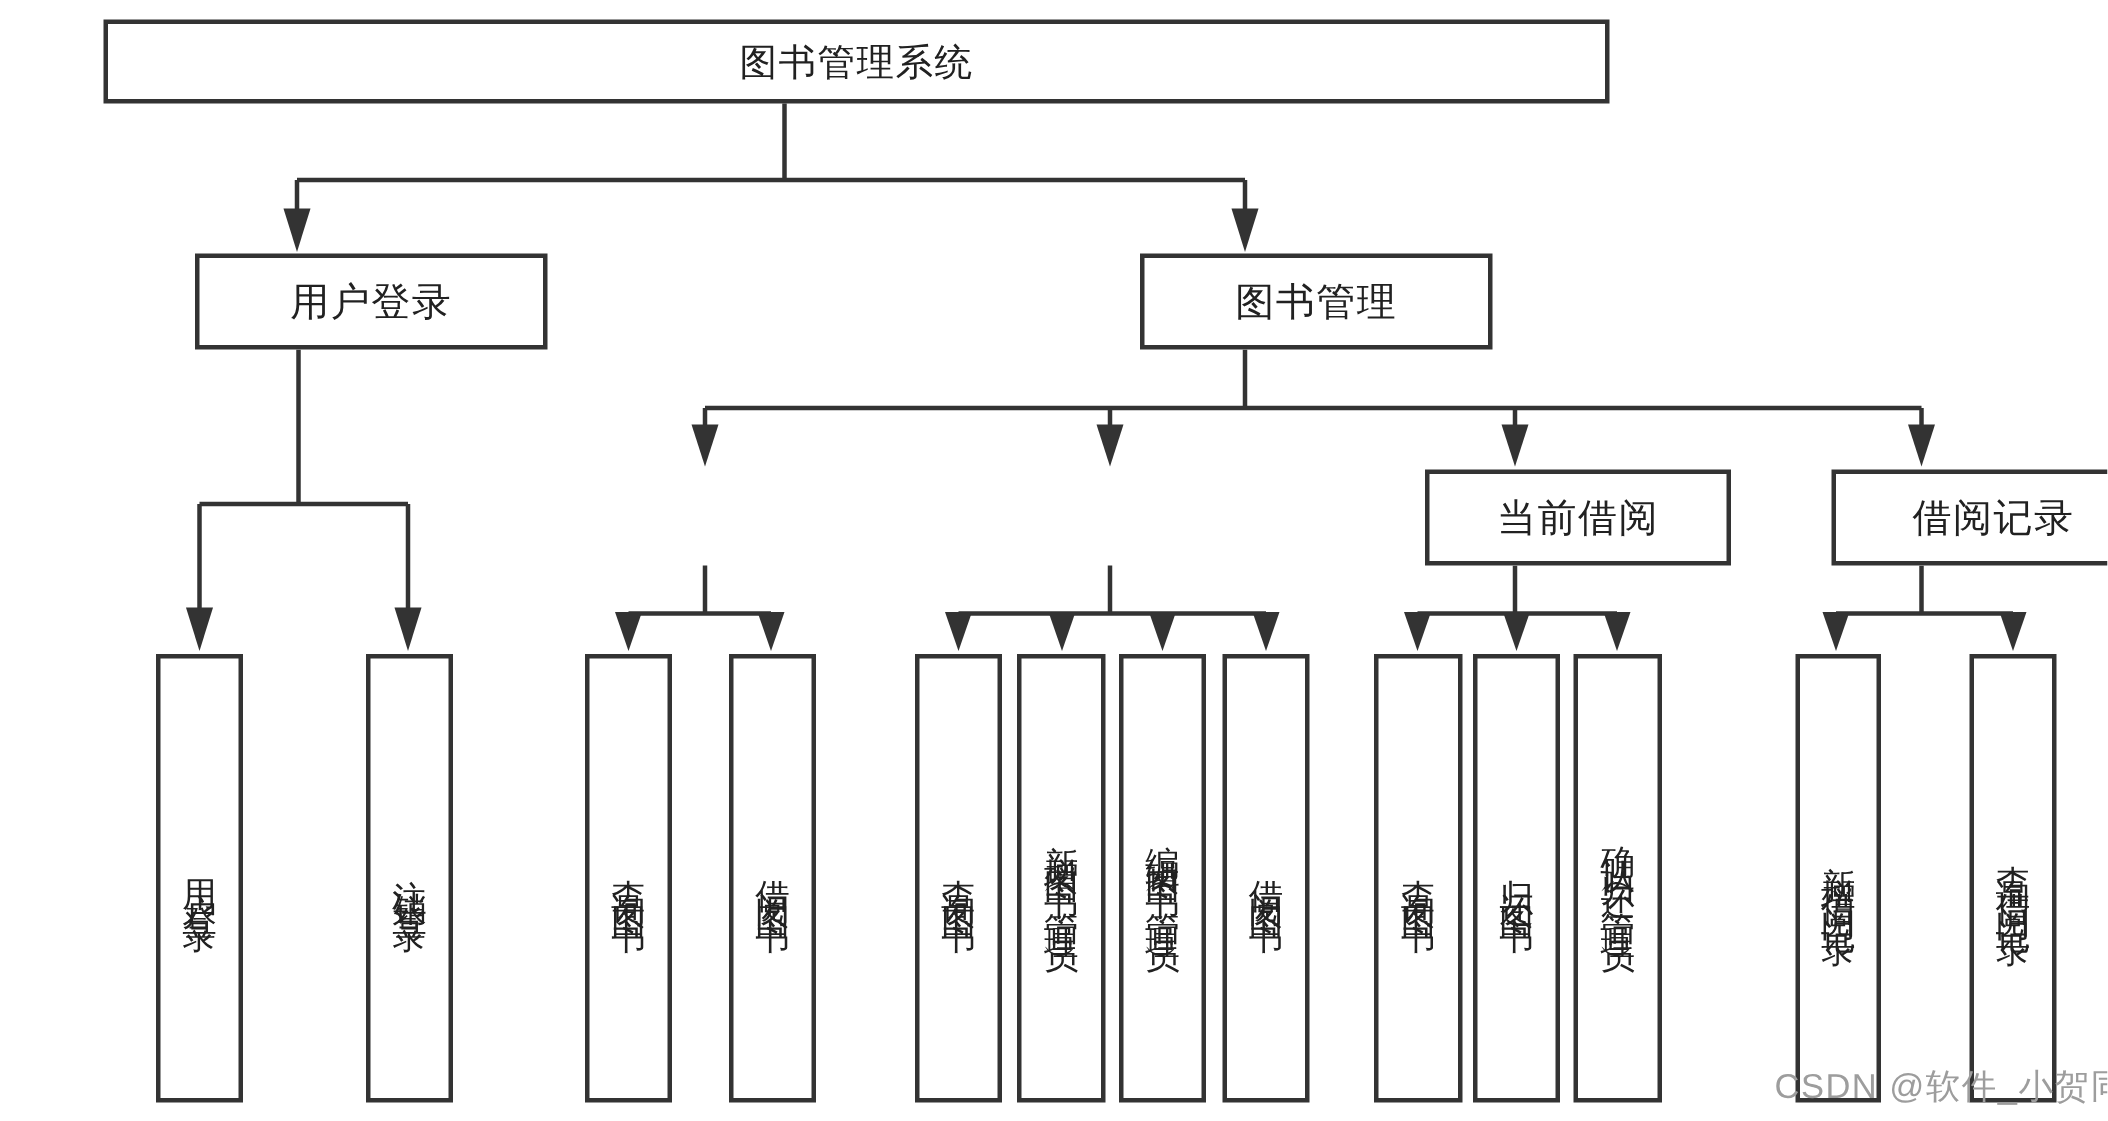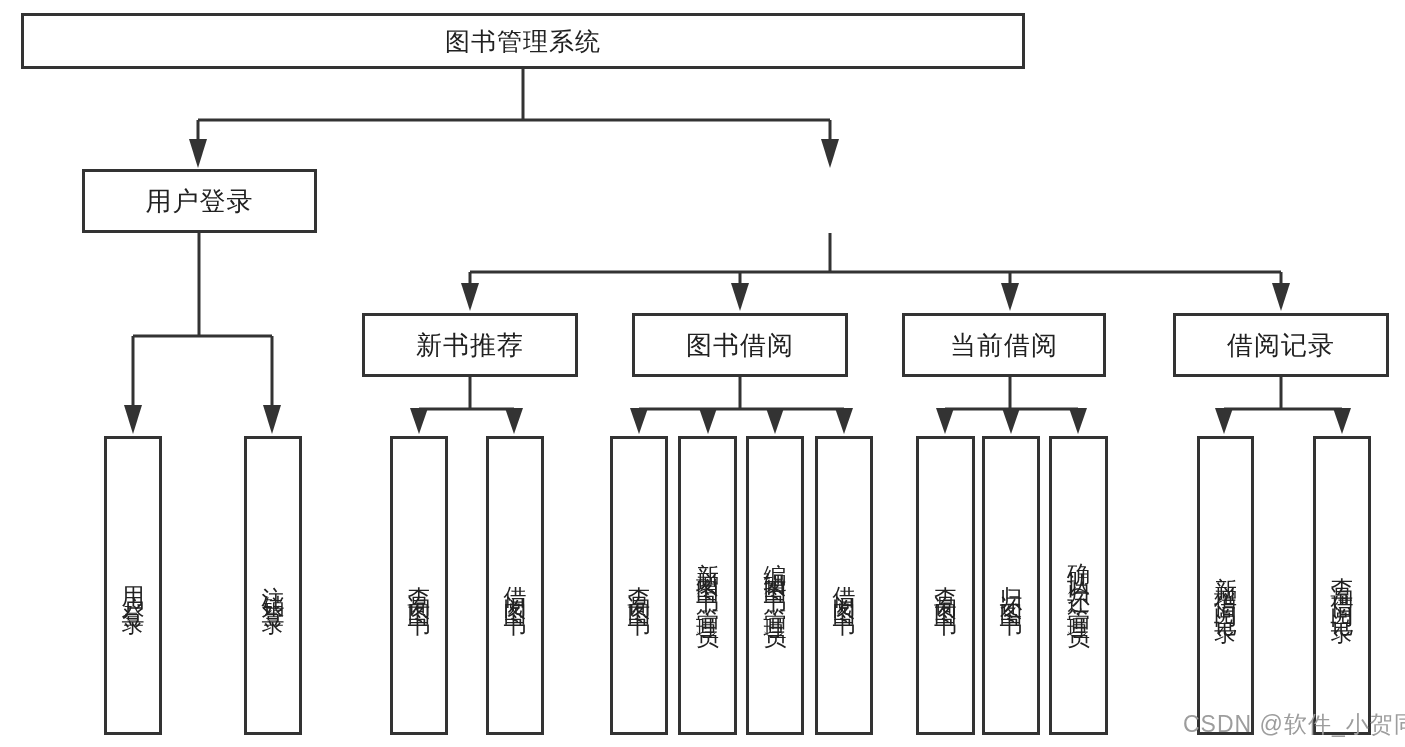--- a/index.html
+++ b/index.html
@@ -12,21 +12,21 @@
   }
   #connectors{position:absolute;left:0;top:0;width:1405px;height:747px;}
   .node{
     position:absolute;
     box-sizing:border-box;
     border:3px solid #333333;
     background:#ffffff;
     display:flex;align-items:center;justify-content:center;
     color:#212121;
   }
-  .hnode{font-size:26px;letter-spacing:1px;}
+  .hnode{font-size:26px;letter-spacing:1px;margin-left:48px;}
   .root{font-size:25px;}
   .leaf{
     width:58px;top:436px;height:299px;
   }
   .vtext{
     writing-mode:vertical-rl;
     text-orientation:mixed;
     font-size:23px;
     letter-spacing:9px;
     line-height:1;
@@ -100,27 +100,24 @@
     <polygon points="1333,408 1351,408 1342,434"></polygon>
   </svg>
 
   <div class="node hnode root" style="left:21px;top:13px;width:1004px;height:56px;">
     <span>图书管理系统</span>
   </div>
 
   <div class="node hnode" style="left:82px;top:169px;width:235px;height:64px;">
     <span>用户登录</span>
   </div>
+  <div class="node hnode" style="left:712px;top:169px;width:235px;height:64px;">
+    <span>图书管理</span>
+  </div>
 
-  <div class="node hnode" style="left:362px;top:313px;width:216px;height:64px;">
-    <span>新书推荐</span>
-  </div>
-  <div class="node hnode" style="left:632px;top:313px;width:216px;height:64px;">
-    <span>图书借阅</span>
-  </div>
   <div class="node hnode" style="left:902px;top:313px;width:204px;height:64px;">
     <span>当前借阅</span>
   </div>
   <div class="node hnode" style="left:1173px;top:313px;width:216px;height:64px;">
     <span>借阅记录</span>
   </div>
 
   <div class="node leaf" style="left:104px;">
     <span class="vtext">用户登录</span>
   </div>

